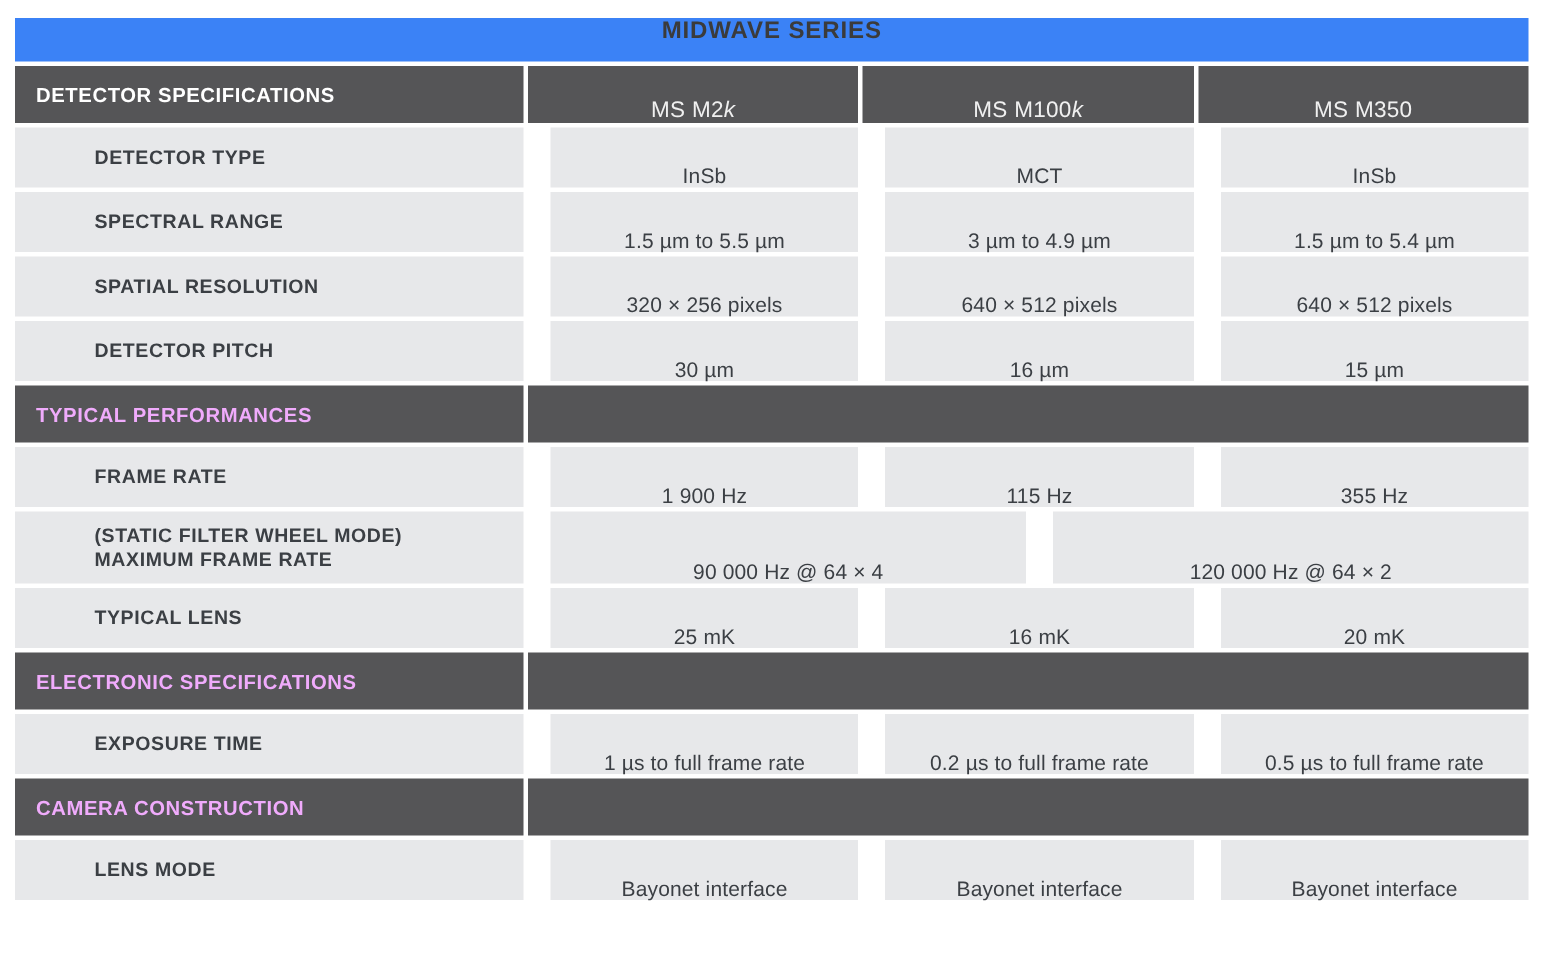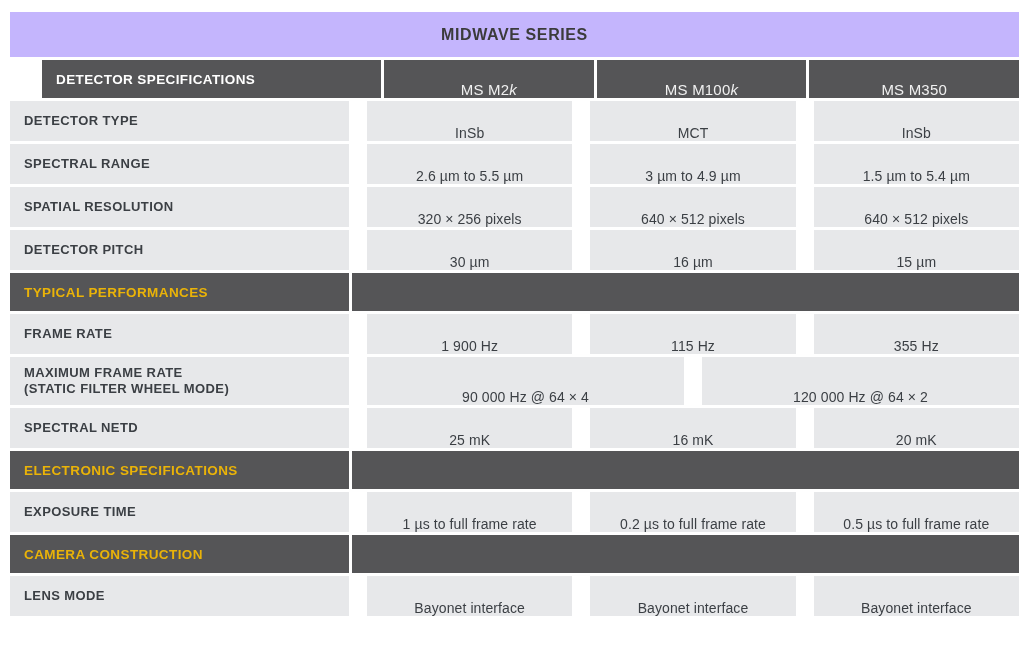--- a/index.html
+++ b/index.html
@@ -19,24 +19,24 @@
     left: 10px;
     top: 12px;
     width: 1009px;
     display: flex;
     flex-direction: column;
     row-gap: 3px;
   }
 
   
   .title-bar {
-    height: 45px;
-    background: #c4b5fd;
-    display: flex;
-    align-items: center;
+    height: 29px;
+    background: #3b82f6;
+    display: flex;
+    align-items: flex-start;
     justify-content: center;
   }
   .title-bar .title-text {
     font-size: 16px;
     font-weight: bold;
     letter-spacing: 0.6px;
     color: #3b3b3b;
     text-transform: uppercase;
   }
 
@@ -56,21 +56,21 @@
   .cell-value {
     flex: 1 1 0;
     box-sizing: border-box;
     display: flex;
     align-items: flex-end;
     justify-content: center;
     text-align: center;
   }
 
   
-  .row-colheader { height: 38px; margin-left: 32px; }
+  .row-colheader { height: 38px; }
   .row-colheader .cell-label {
     background: #555557;
     color: #ffffff;
     font-size: 13.5px;
     font-weight: bold;
     letter-spacing: 0.4px;
   }
   .row-colheader .cell-value {
     background: #555557;
     color: #f0f0f0;
@@ -78,21 +78,21 @@
     letter-spacing: 0.2px;
   }
   .row-colheader .cell-value i {
     font-style: italic;
   }
 
   
   .row-section { height: 38px; }
   .row-section .cell-label {
     background: #555557;
-    color: #eab308;
+    color: #f0abfc;
     font-size: 13.5px;
     font-weight: bold;
     letter-spacing: 0.4px;
   }
   .row-section .cell-merged {
     flex: 1 1 0;
     background: #555557;
   }
 
   
@@ -101,20 +101,21 @@
     background: #e7e8ea;
     color: #3b3f44;
     font-size: 13px;
     font-weight: bold;
     letter-spacing: 0.4px;
     line-height: 1.25;
   }
   .row-data .cell-label .label-lines {
     display: flex;
     flex-direction: column;
+    margin-left: 39px;
   }
   .row-data .cell-value {
     background: #e7e8ea;
     color: #3b3f44;
     font-size: 14px;
     letter-spacing: 0.1px;
     margin-left: 15px;
   }
   .row-tall { min-height: 48px; }
 </style>
@@ -151,21 +152,21 @@
         <div class="cell-value">InSb</div>
         <div class="cell-value">MCT</div>
         <div class="cell-value">InSb</div>
       </div>
       <div class="row row-data">
         <div class="cell-label">
           <div class="label-lines">
             <span>SPECTRAL RANGE</span>
           </div>
         </div>
-        <div class="cell-value">2.6 µm to 5.5 µm</div>
+        <div class="cell-value">1.5 µm to 5.5 µm</div>
         <div class="cell-value">3 µm to 4.9 µm</div>
         <div class="cell-value">1.5 µm to 5.4 µm</div>
       </div>
       <div class="row row-data">
         <div class="cell-label">
           <div class="label-lines">
             <span>SPATIAL RESOLUTION</span>
           </div>
         </div>
         <div class="cell-value">320 × 256 pixels</div>
@@ -192,31 +193,31 @@
             <span>FRAME RATE</span>
           </div>
         </div>
         <div class="cell-value">1 900 Hz</div>
         <div class="cell-value">115 Hz</div>
         <div class="cell-value">355 Hz</div>
       </div>
       <div class="row row-data row-tall">
         <div class="cell-label">
           <div class="label-lines">
+            <span>(STATIC FILTER WHEEL MODE)</span>
             <span>MAXIMUM FRAME RATE</span>
-            <span>(STATIC FILTER WHEEL MODE)</span>
           </div>
         </div>
         <div class="cell-value">90 000 Hz @ 64 × 4</div>
         <div class="cell-value">120 000 Hz @ 64 × 2</div>
       </div>
       <div class="row row-data">
         <div class="cell-label">
           <div class="label-lines">
-            <span>SPECTRAL NETD</span>
+            <span>TYPICAL LENS</span>
           </div>
         </div>
         <div class="cell-value">25 mK</div>
         <div class="cell-value">16 mK</div>
         <div class="cell-value">20 mK</div>
       </div>
       <div class="row row-section">
         <div class="cell-label">ELECTRONIC SPECIFICATIONS</div>
         <div class="cell-merged"></div>
       </div>

